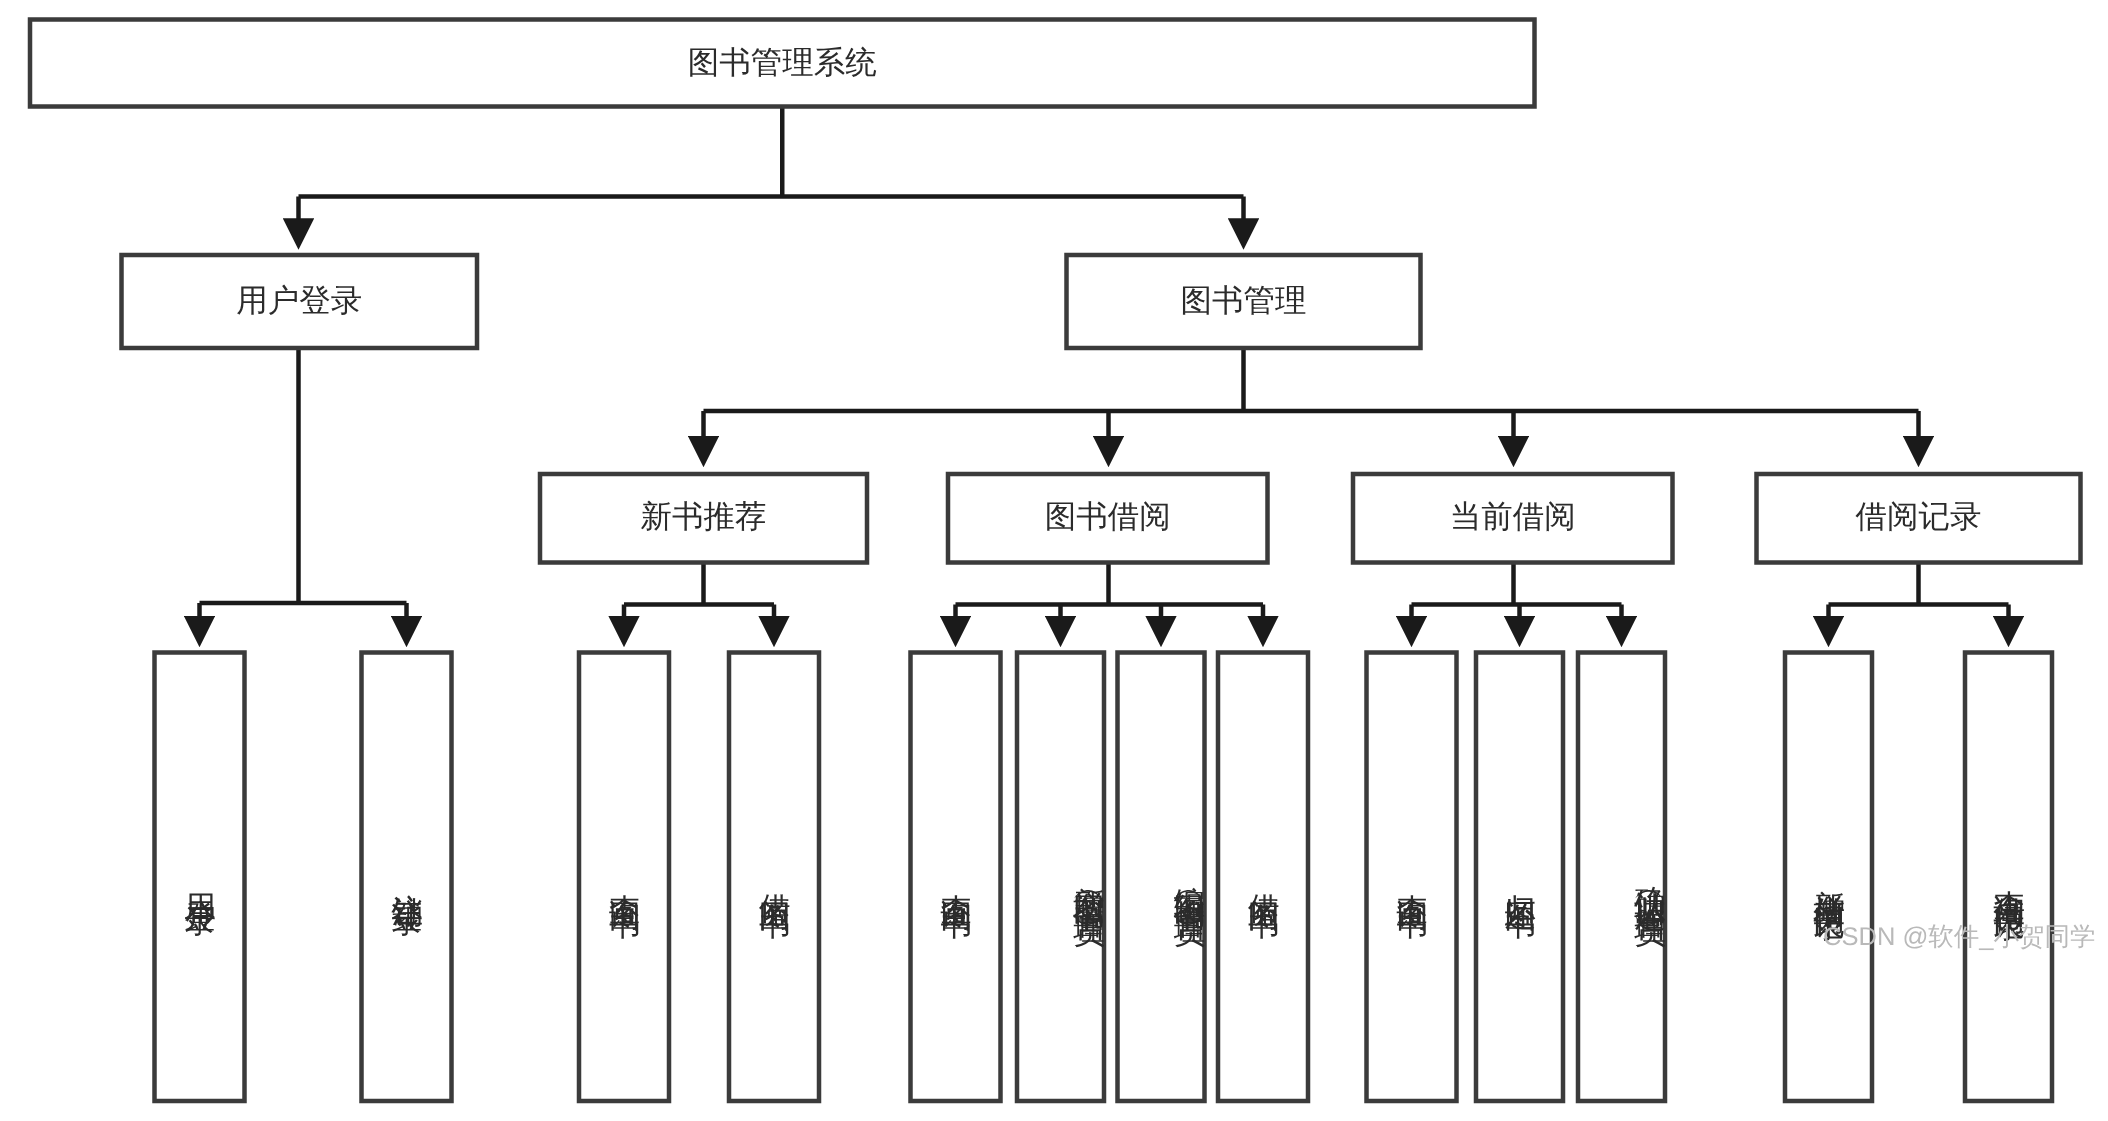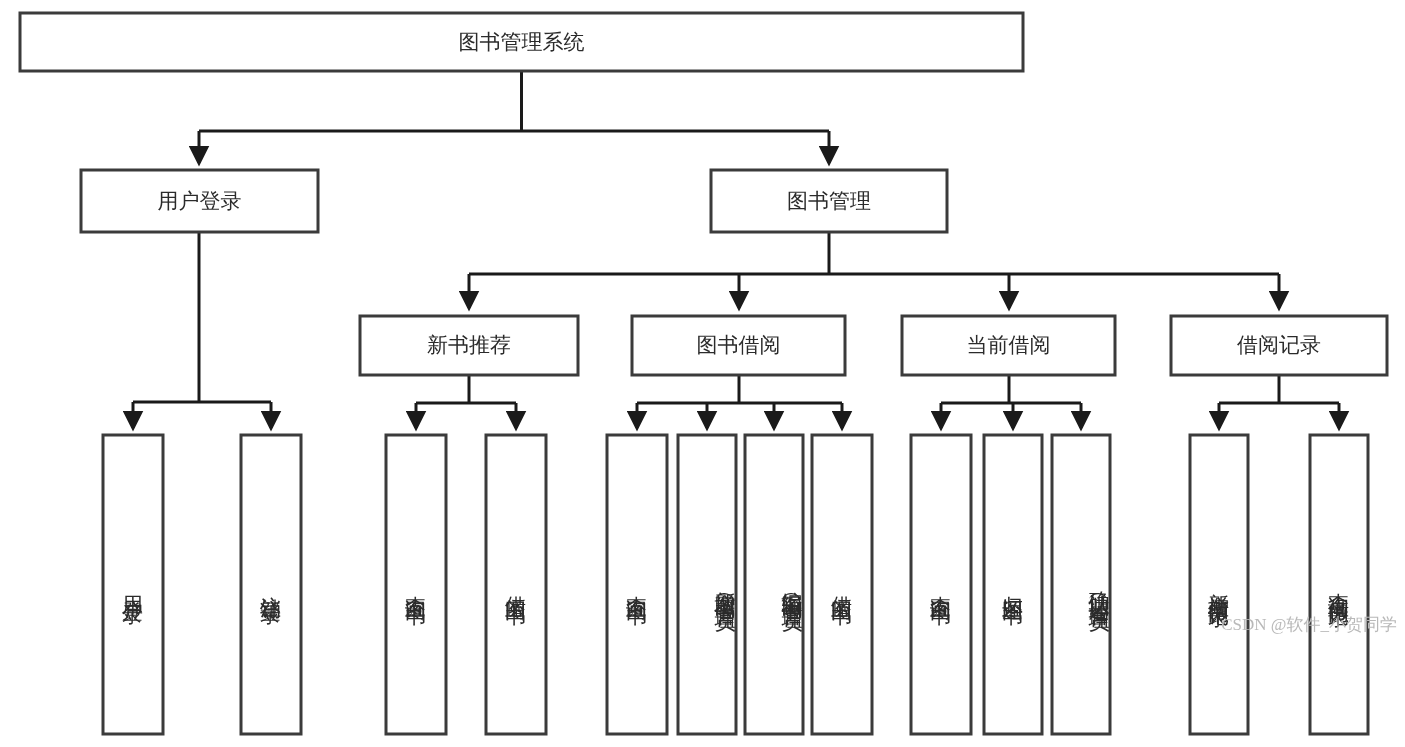--- a/index.html
+++ b/index.html
@@ -54,21 +54,21 @@
     letter-spacing: 3px;
     line-height: 1;
     white-space: nowrap;
     text-align: center;
     pointer-events: none;
   }
   .watermark {
     position: absolute;
     right: 8px;
     bottom: 4px;
-    font-family: Liberation Serif, serif;
+    font-family: Liberation Sans, sans-serif;
     font-size: 17px;
     color: #b9b9b9;
     white-space: nowrap;
   }
 </style>
 </head>
 <body>
 
 <div id="diagram-root">
 

